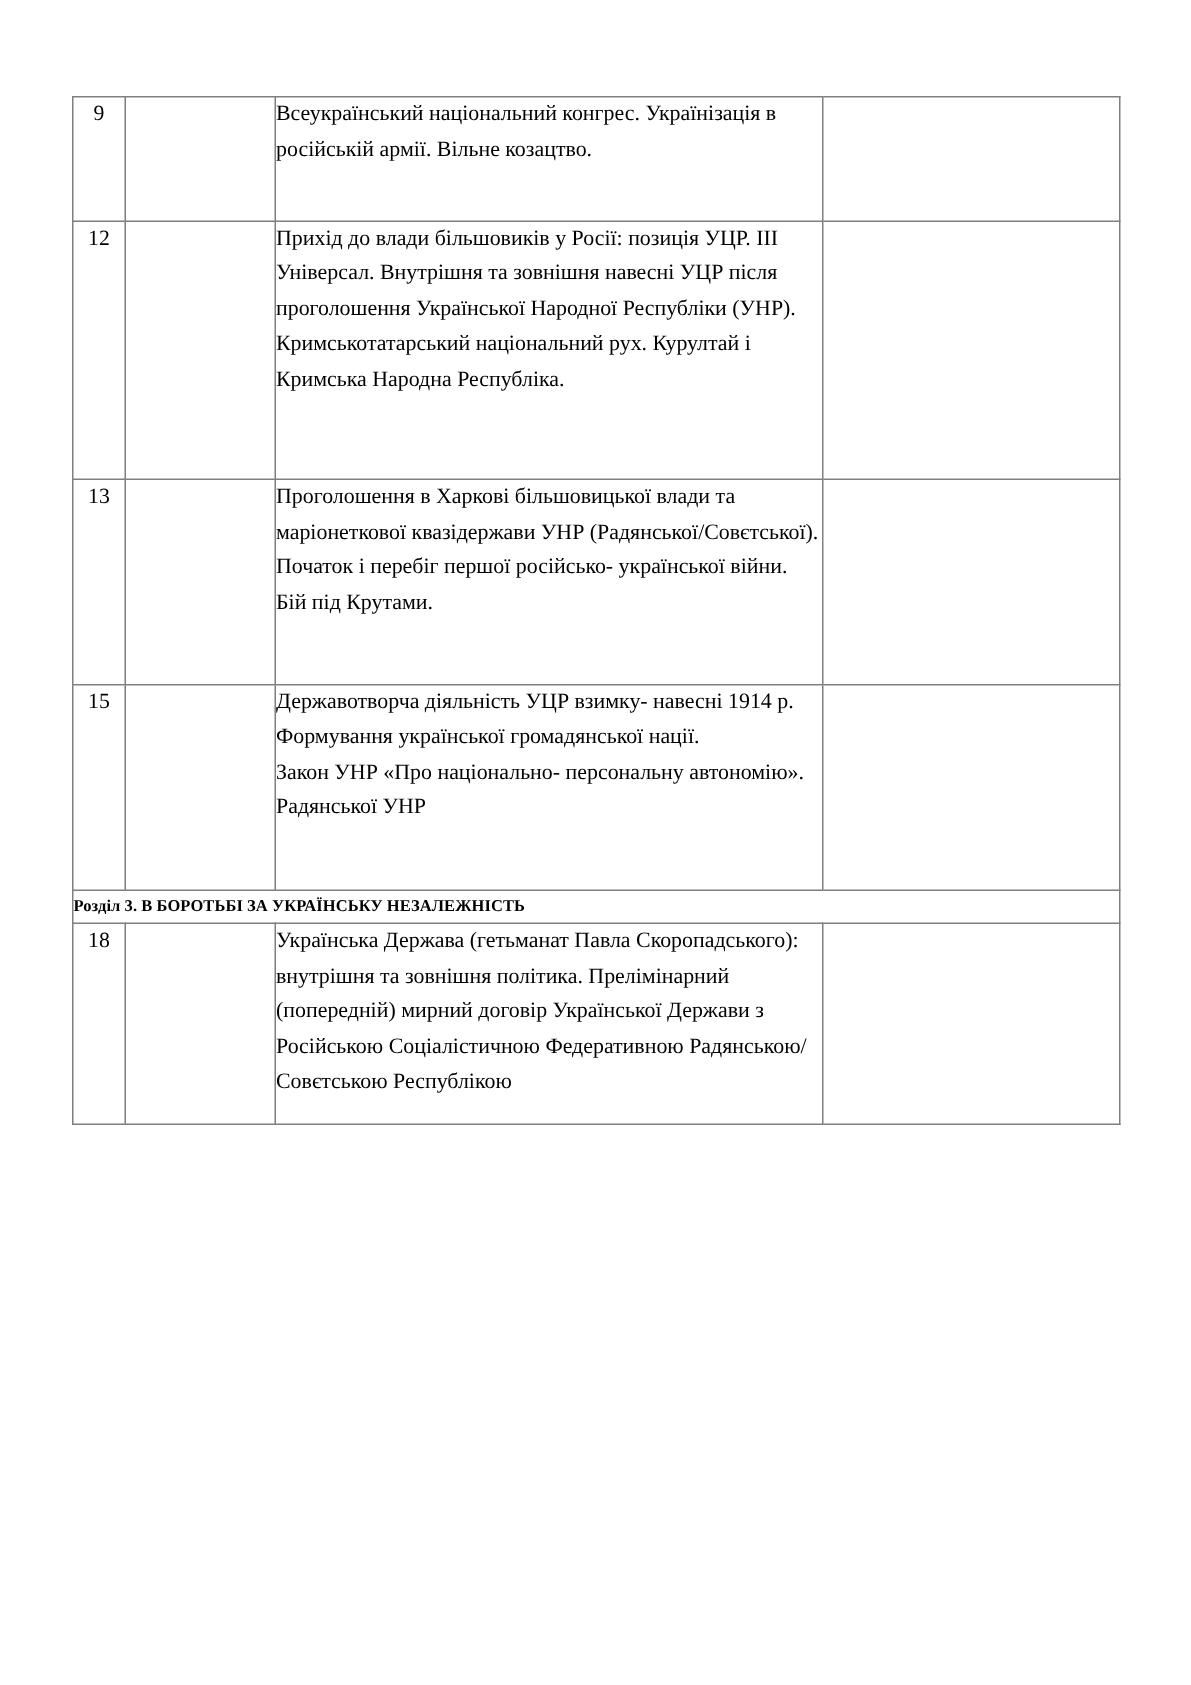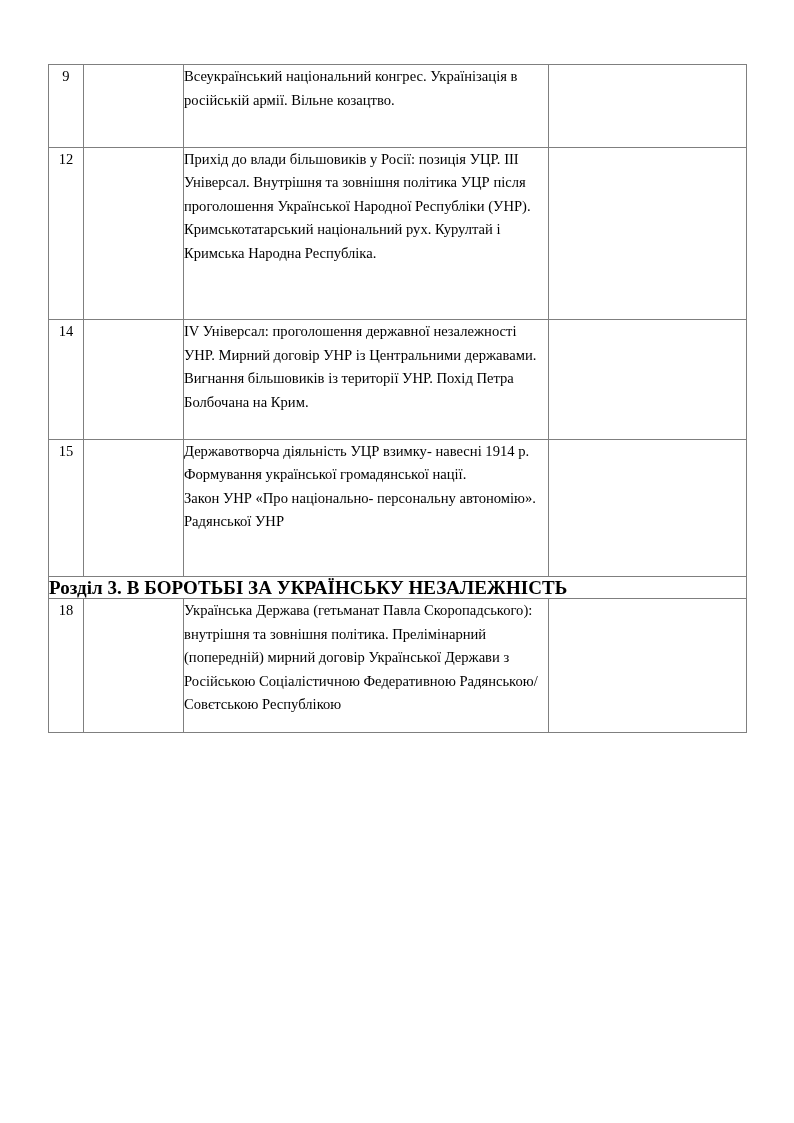--- a/index.html
+++ b/index.html
@@ -82,21 +82,21 @@
     line-height: 21px;
   }
   .section-row td {
     border-top: 1.4px solid #5a5a5a;
     border-bottom: 1.4px solid #5a5a5a;
     border-left: 1.2px solid #000000;
     border-right: 1.2px solid #000000;
   }
   .section-title {
     font-weight: bold;
-    font-size: 19px;
+    font-size: 11px;
     line-height: 21px;
     padding: 1px 0 2px 4px;
     white-space: nowrap;
     letter-spacing: 0.05px;
   }
   
   .h-spacer { display: block; width: 1px; }
 </style>
 </head>
 <body>
@@ -121,34 +121,34 @@
           </td>
           <td class="cell-note"></td>
         </tr>
 
 
 
         <tr>
           <td class="cell-num"><span>12</span><span class="h-spacer" style="height:148px"></span></td>
           <td class="cell-date"></td>
           <td class="cell-topic">
-            <p>Прихід до влади більшовиків у Росії: позиція УЦР. ІІІ Універсал. Внутрішня та зовнішня політика УЦР після проголошення Української Народної Республіки (УНР). Кримськотатарський національний рух. Курултай і Кримська Народна Республіка.</p>
+            <p>Прихід до влади більшовиків у Росії: позиція УЦР. ІІІ Універсал. Внутрішня та зовнішня навесні УЦР після проголошення Української Народної Республіки (УНР). Кримськотатарський національний рух. Курултай і Кримська Народна Республіка.</p>
           </td>
           <td class="cell-note"></td>
         </tr>
 
-
         <tr>
-          <td class="cell-num"><span>14</span><span class="h-spacer" style="height:95px"></span></td>
+          <td class="cell-num"><span>13</span><span class="h-spacer" style="height:112px"></span></td>
           <td class="cell-date"></td>
           <td class="cell-topic">
-            <p>IV Універсал: проголошення державної незалежності УНР. Мирний договір УНР із Центральними державами. Вигнання більшовиків із території УНР. Похід Петра Болбочана на Крим.</p>
+            <p>Проголошення в Харкові більшовицької влади та маріонеткової квазідержави УНР (Радянської/Совєтської). Початок і перебіг першої російсько- української війни. Бій під Крутами.</p>
           </td>
           <td class="cell-note"></td>
         </tr>
+
 
         <tr>
           <td class="cell-num"><span>15</span><span class="h-spacer" style="height:113px"></span></td>
           <td class="cell-date"></td>
           <td class="cell-topic">
             <p>Державотворча діяльність УЦР взимку- навесні 1914 р. Формування української громадянської нації.</p>
             <p>Закон УНР «Про національно- персональну автономію».</p>
             <p>Радянської УНР</p>
           </td>
           <td class="cell-note"></td>

